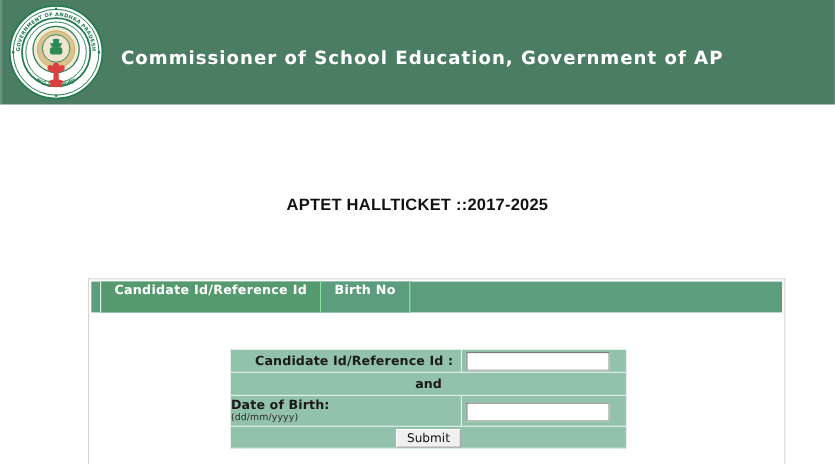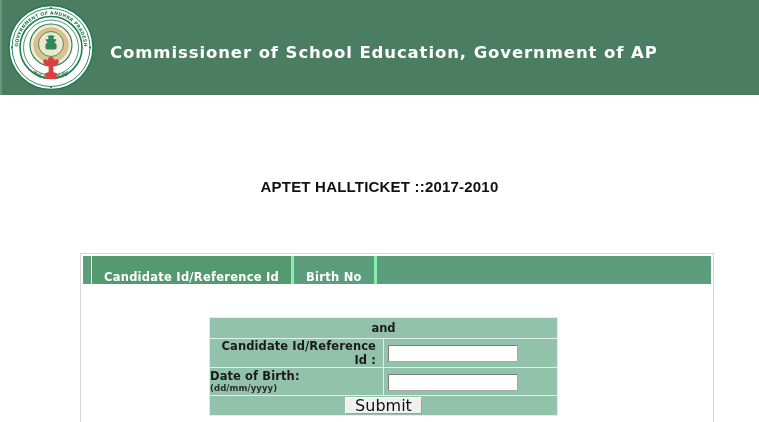--- a/index.html
+++ b/index.html
@@ -99,31 +99,31 @@
     background: #5b9d7c;
     box-sizing: border-box;
     display: flex;
     align-items: stretch;
     padding: 0;
   }
 
   .tab {
     position: relative;
     display: flex;
-    align-items: flex-end;
+    align-items: flex-start;
     justify-content: center;
     padding: 0 12px;
     font-family: "DejaVu Sans", sans-serif;
     font-weight: bold;
     font-size: 11.5px;
     color: #ffffff;
     letter-spacing: 0.25px;
     white-space: nowrap;
     cursor: pointer;
-    border-right: 3px solid #86efac;
+    border-right: 1px solid #86efac;
     background: #5b9d7c;
   }
   .tab:first-child {
     border-left: 1px solid #e9f2ec;
     margin-left: 8px;
   }
   .tab.active {
     background: #55996f;
   }
 
@@ -170,21 +170,21 @@
     display: block;
     font-family: "DejaVu Sans", sans-serif;
     font-weight: bold;
     font-size: 11.5px;
     color: #1a1a1a;
     line-height: 14px;
   }
   .dob-label-hint {
     display: block;
     font-family: "DejaVu Sans", sans-serif;
-    font-weight: bold;
+    font-weight: normal;
     font-size: 8.5px;
     color: #2b2b2b;
     line-height: 11px;
   }
   .dob-row td { height: 27px; }
 
   .txt-input {
     width: 124px;
     height: 13px;
     border: 1px solid #a9a9a9;
@@ -194,21 +194,21 @@
     font-family: "Liberation Sans", sans-serif;
     font-size: 11px;
     padding: 1px 2px;
     box-sizing: content-box;
     outline: none;
   }
 
   .submit-row td { height: 19px; text-align: center; }
   .submit-btn {
     font-family: "DejaVu Sans", sans-serif;
-    font-size: 16px;
+    font-size: 11px;
     color: #111111;
     background: #f0f0f0;
     border: 1px solid #a0a0a0;
     border-top-color: #ffffff;
     border-left-color: #ffffff;
     padding: 1px 9px;
     cursor: pointer;
     line-height: 13px;
   }
 </style>
@@ -260,43 +260,43 @@
           <circle cx="83" cy="44.5" r="1.1"></circle>
       </g>
     </svg>
   </div>
 
   <div class="header-text">
     <div class="header-line">Commissioner of School Education, Government of AP</div>
   </div>
 </div>
 
-<div class="page-title">APTET HALLTICKET ::2017-2010</div>
+<div class="page-title">APTET HALLTICKET ::2017-2025</div>
 
 <div class="panel">
 
   <div class="tab-strip">
     <div class="tab active">
       <span>Candidate Id/Reference Id</span>
     </div>
     <div class="tab">
       <span>Birth No</span>
     </div>
   </div>
 
   <table class="form-table">
     <tbody>
       <tr>
-        <td class="and-cell" colspan="2">and</td>
-      </tr>
-      <tr>
         <td class="lbl-cell">Candidate Id/Reference Id :</td>
         <td class="input-cell">
           <input class="txt-input" type="text" value="" style="">
         </td>
+      </tr>
+      <tr>
+        <td class="and-cell" colspan="2">and</td>
       </tr>
       <tr class="dob-row">
         <td class="lbl-cell center">
           <span class="dob-label-main">Date of Birth:</span>
           <span class="dob-label-hint">(dd/mm/yyyy)</span>
         </td>
         <td class="input-cell">
           <input class="txt-input" type="text" value="" style="">
         </td>
       </tr>

